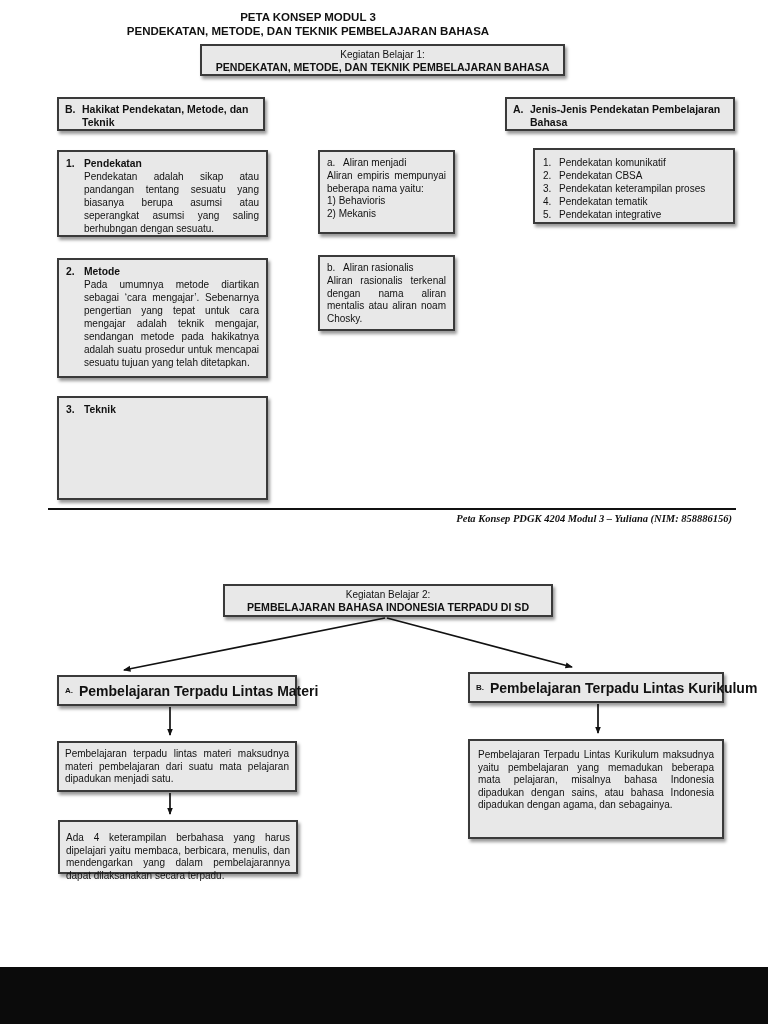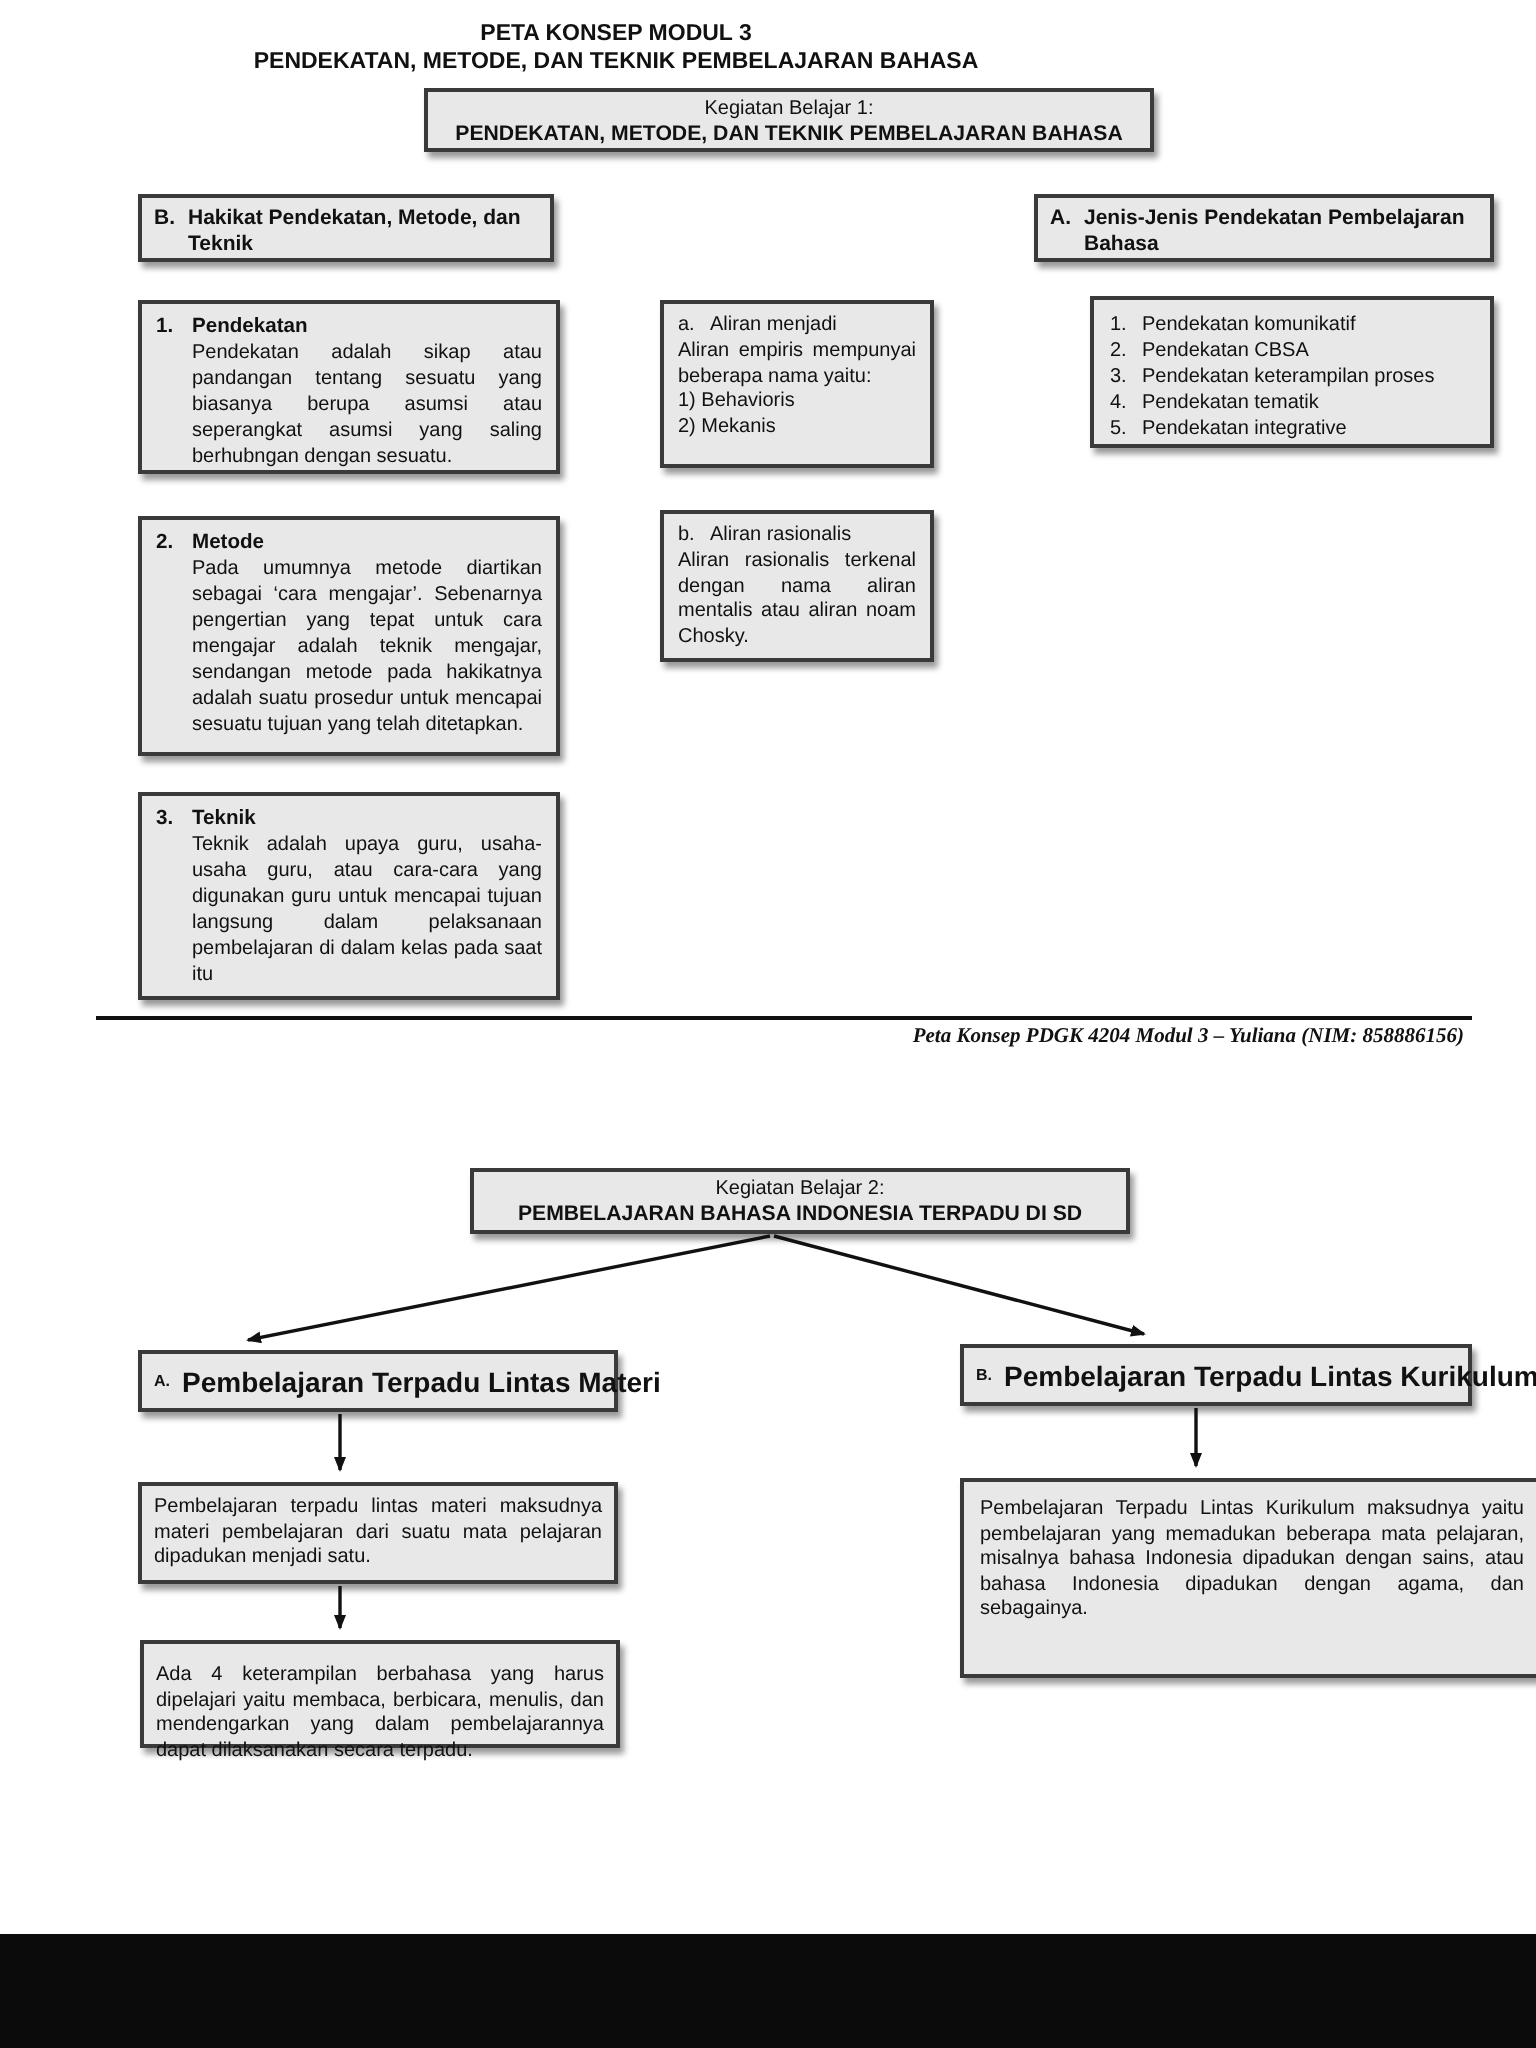--- a/index.html
+++ b/index.html
@@ -7,21 +7,20 @@
     width:768px;height:1024px;position:relative;background:#ffffff;
     font-family:"Liberation Sans","DejaVu Sans",sans-serif;color:#111;
     overflow:hidden;
   }
   .abs{position:absolute;box-sizing:border-box;}
   
   .card{
     position:absolute;box-sizing:border-box;
     background:#e8e8e8;border:2px solid #3a3a3a;
     box-shadow:2px 3px 3px rgba(0,0,0,.40);
-    margin-left:12px;
   }
   .page-title{top:10px;left:0;width:616px;text-align:center;
     font-weight:bold;font-size:11.5px;line-height:14px;}
   .banner{text-align:center;padding-top:2px;}
   .banner .ln1{font-size:10px;line-height:13px;}
   .banner .ln2{font-weight:bold;font-size:10.6px;line-height:13px;}
   #banner-kb1{left:200px;top:44px;width:365px;height:32px;}
   #banner-kb2{left:223px;top:584px;width:330px;height:33px;}
   .head-card{font-weight:bold;font-size:10.5px;line-height:13px;padding:4px 6px;}
   .head-row{display:flex;}
@@ -48,21 +47,21 @@
   #footer-credit{top:513px;right:36px;font-family:"Liberation Serif","DejaVu Serif",serif;
     font-style:italic;font-size:10.5px;font-weight:bold;}
   .branch-head{display:flex;align-items:center;padding:4px 6px;white-space:nowrap;}
   .branch-head .pfx{font-size:8px;font-weight:bold;width:14px;flex:none;}
   .branch-head .ttl{font-weight:bold;font-size:14px;}
   #branch-a-header{left:57px;top:675px;width:240px;height:31px;}
   #branch-b-header{left:468px;top:672px;width:256px;height:31px;}
   .bodycard{font-size:10px;line-height:12.6px;text-align:justify;}
   #branch-a-box1{left:57px;top:741px;width:240px;height:51px;padding:5px 6px;}
   #branch-a-box2{left:58px;top:820px;width:240px;height:54px;padding:10px 6px;}
-  #branch-b-box1{left:468px;top:739px;width:292px;height:100px;padding:8px 8px;}
+  #branch-b-box1{left:468px;top:739px;width:256px;height:100px;padding:8px 8px;}
   #arrow-layer{position:absolute;left:0;top:0;pointer-events:none;}
   #letterbox{left:0;top:967px;width:768px;height:57px;background:#0b0b0b;}
 </style>
 </head>
 <body>
 
 <div class="abs page-title">
   <div>PETA KONSEP MODUL 3</div>
   <div>PENDEKATAN, METODE, DAN TEKNIK PEMBELAJARAN BAHASA</div>
 </div>
@@ -99,21 +98,20 @@
     <span>Metode</span>
   </div>
   <div class="card-body">Pada umumnya metode diartikan sebagai ‘cara mengajar’. Sebenarnya pengertian yang tepat untuk cara mengajar adalah teknik mengajar, sendangan metode pada hakikatnya adalah suatu prosedur untuk mencapai sesuatu tujuan yang telah ditetapkan.</div>
 </div>
 
 <div class="card numcard" id="card-teknik">
   <div class="card-head">
     <span class="num">3.</span>
     <span>Teknik</span>
   </div>
-  <div class="card-body">Teknik adalah upaya guru, usaha-usaha guru, atau cara-cara yang digunakan guru untuk mencapai tujuan langsung dalam pelaksanaan pembelajaran di dalam kelas pada saat itu</div>
 </div>
 
 <div class="card midcard" id="card-empiris">
   <div class="mid-head">
     <span class="pfx">a.</span>
     <span>Aliran menjadi</span>
   </div>
   <div class="mid-body">Aliran empiris mempunyai beberapa nama yaitu:</div>
   <div>1) Behavioris</div>
   <div>2) Mekanis</div>

